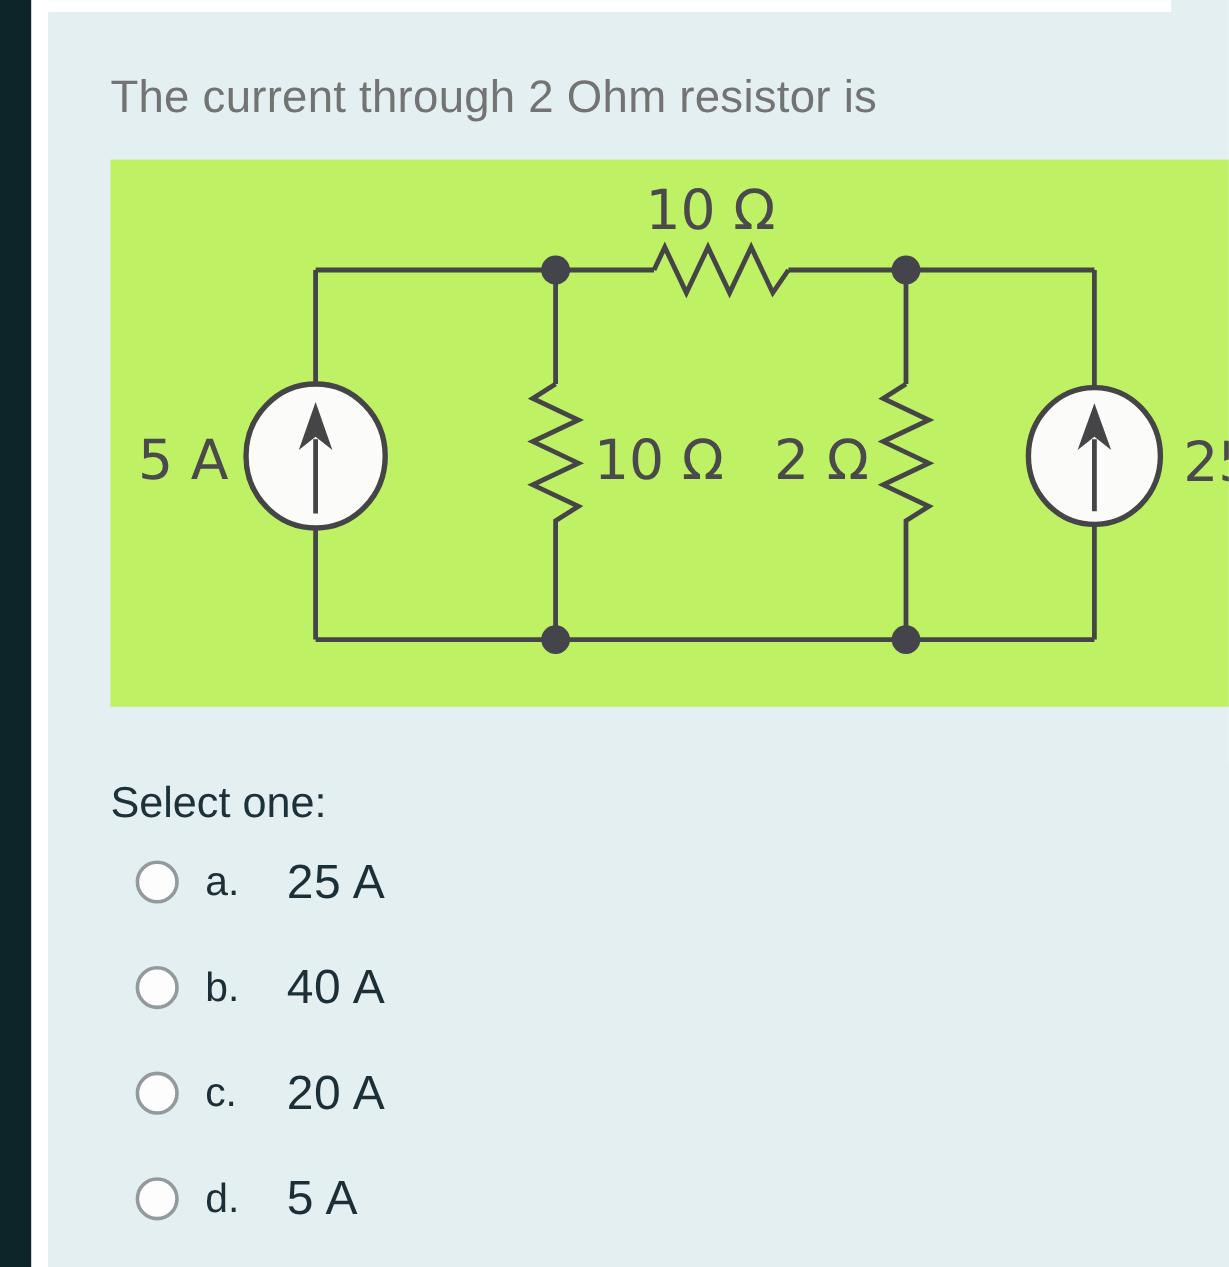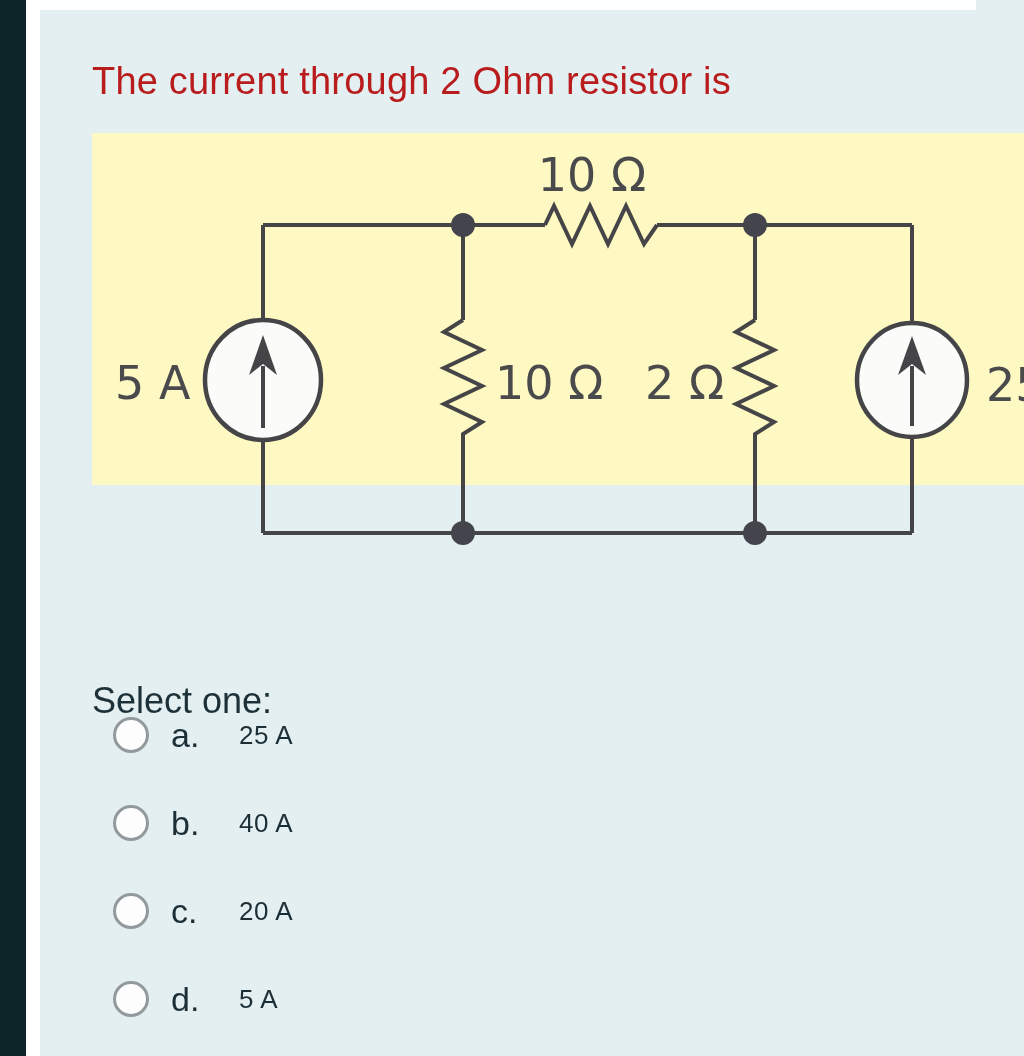--- a/index.html
+++ b/index.html
@@ -15,52 +15,52 @@
   .bg-main{
     position:absolute;left:40px;top:0;right:0;bottom:0;
     background:#e4eff2;
   }
   .top-band{
     position:absolute;left:40px;top:0;width:936px;height:10px;
     background:#fdfefe;
   }
   .question-title{
     position:absolute;left:92px;top:60px;
-    font-size:38px;color:#b91c1c;letter-spacing:0.2px;
+    font-size:38px;color:#737373;letter-spacing:0.2px;
   }
   .circuit-panel{
-    position:absolute;left:92px;top:133px;width:932px;height:352px;
-    background:#fef9c3;
+    position:absolute;left:92px;top:133px;width:932px;height:456px;
+    background:#bef264;
   }
   .circuit-panel svg{display:block;}
   svg text{
     font-family:"DejaVu Sans","Liberation Sans",sans-serif;
     fill:#4a4a4c;
   }
   .select-prompt{
-    position:absolute;left:92px;top:680px;
+    position:absolute;left:92px;top:648px;
     font-size:36px;color:#1d3139;
   }
   .options{
     position:absolute;left:113px;top:713px;
     display:flex;flex-direction:column;gap:44px;
   }
   .option-row{
     display:flex;align-items:center;height:44px;cursor:pointer;
   }
   .radio{
     width:30px;height:30px;border:3px solid #939a9d;border-radius:50%;
     background:#fdfdfd;box-sizing:content-box;flex:0 0 auto;
   }
   .opt-letter{
     margin-left:22px;width:68px;
     font-size:34px;color:#1c2f36;
   }
   .opt-value{
-    font-size:26px;color:#1c2f36;letter-spacing:0.5px;
+    font-size:40px;color:#1c2f36;letter-spacing:0.5px;
   }
 </style>
 </head>
 <body>
 
 <div>
   <div class="left-rail"></div>
   <div class="bg-main"></div>
   <div class="top-band"></div>
 

